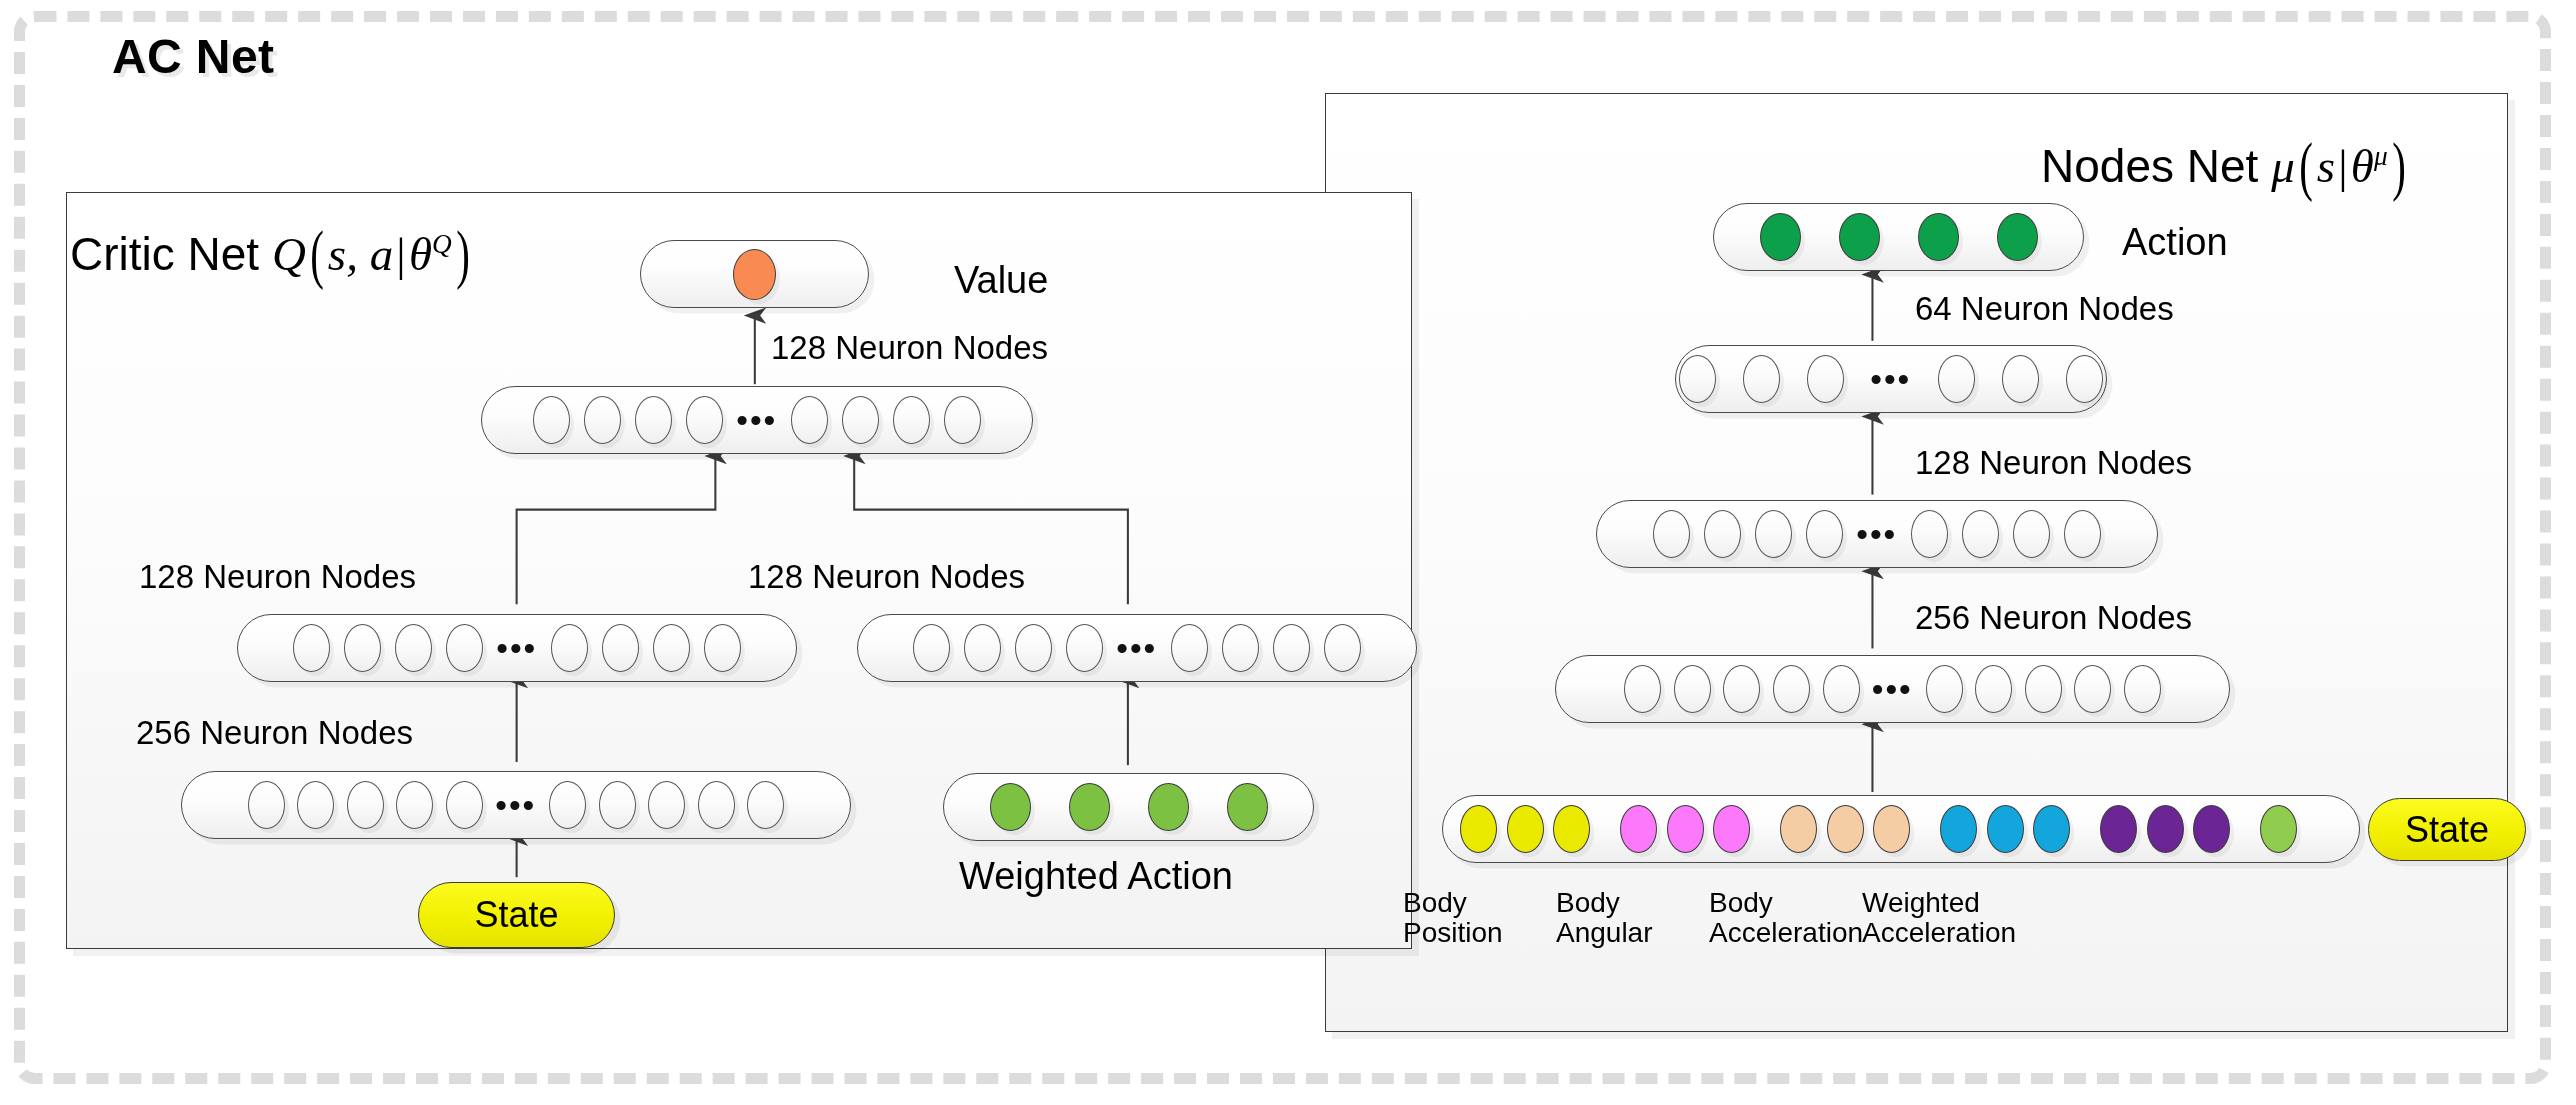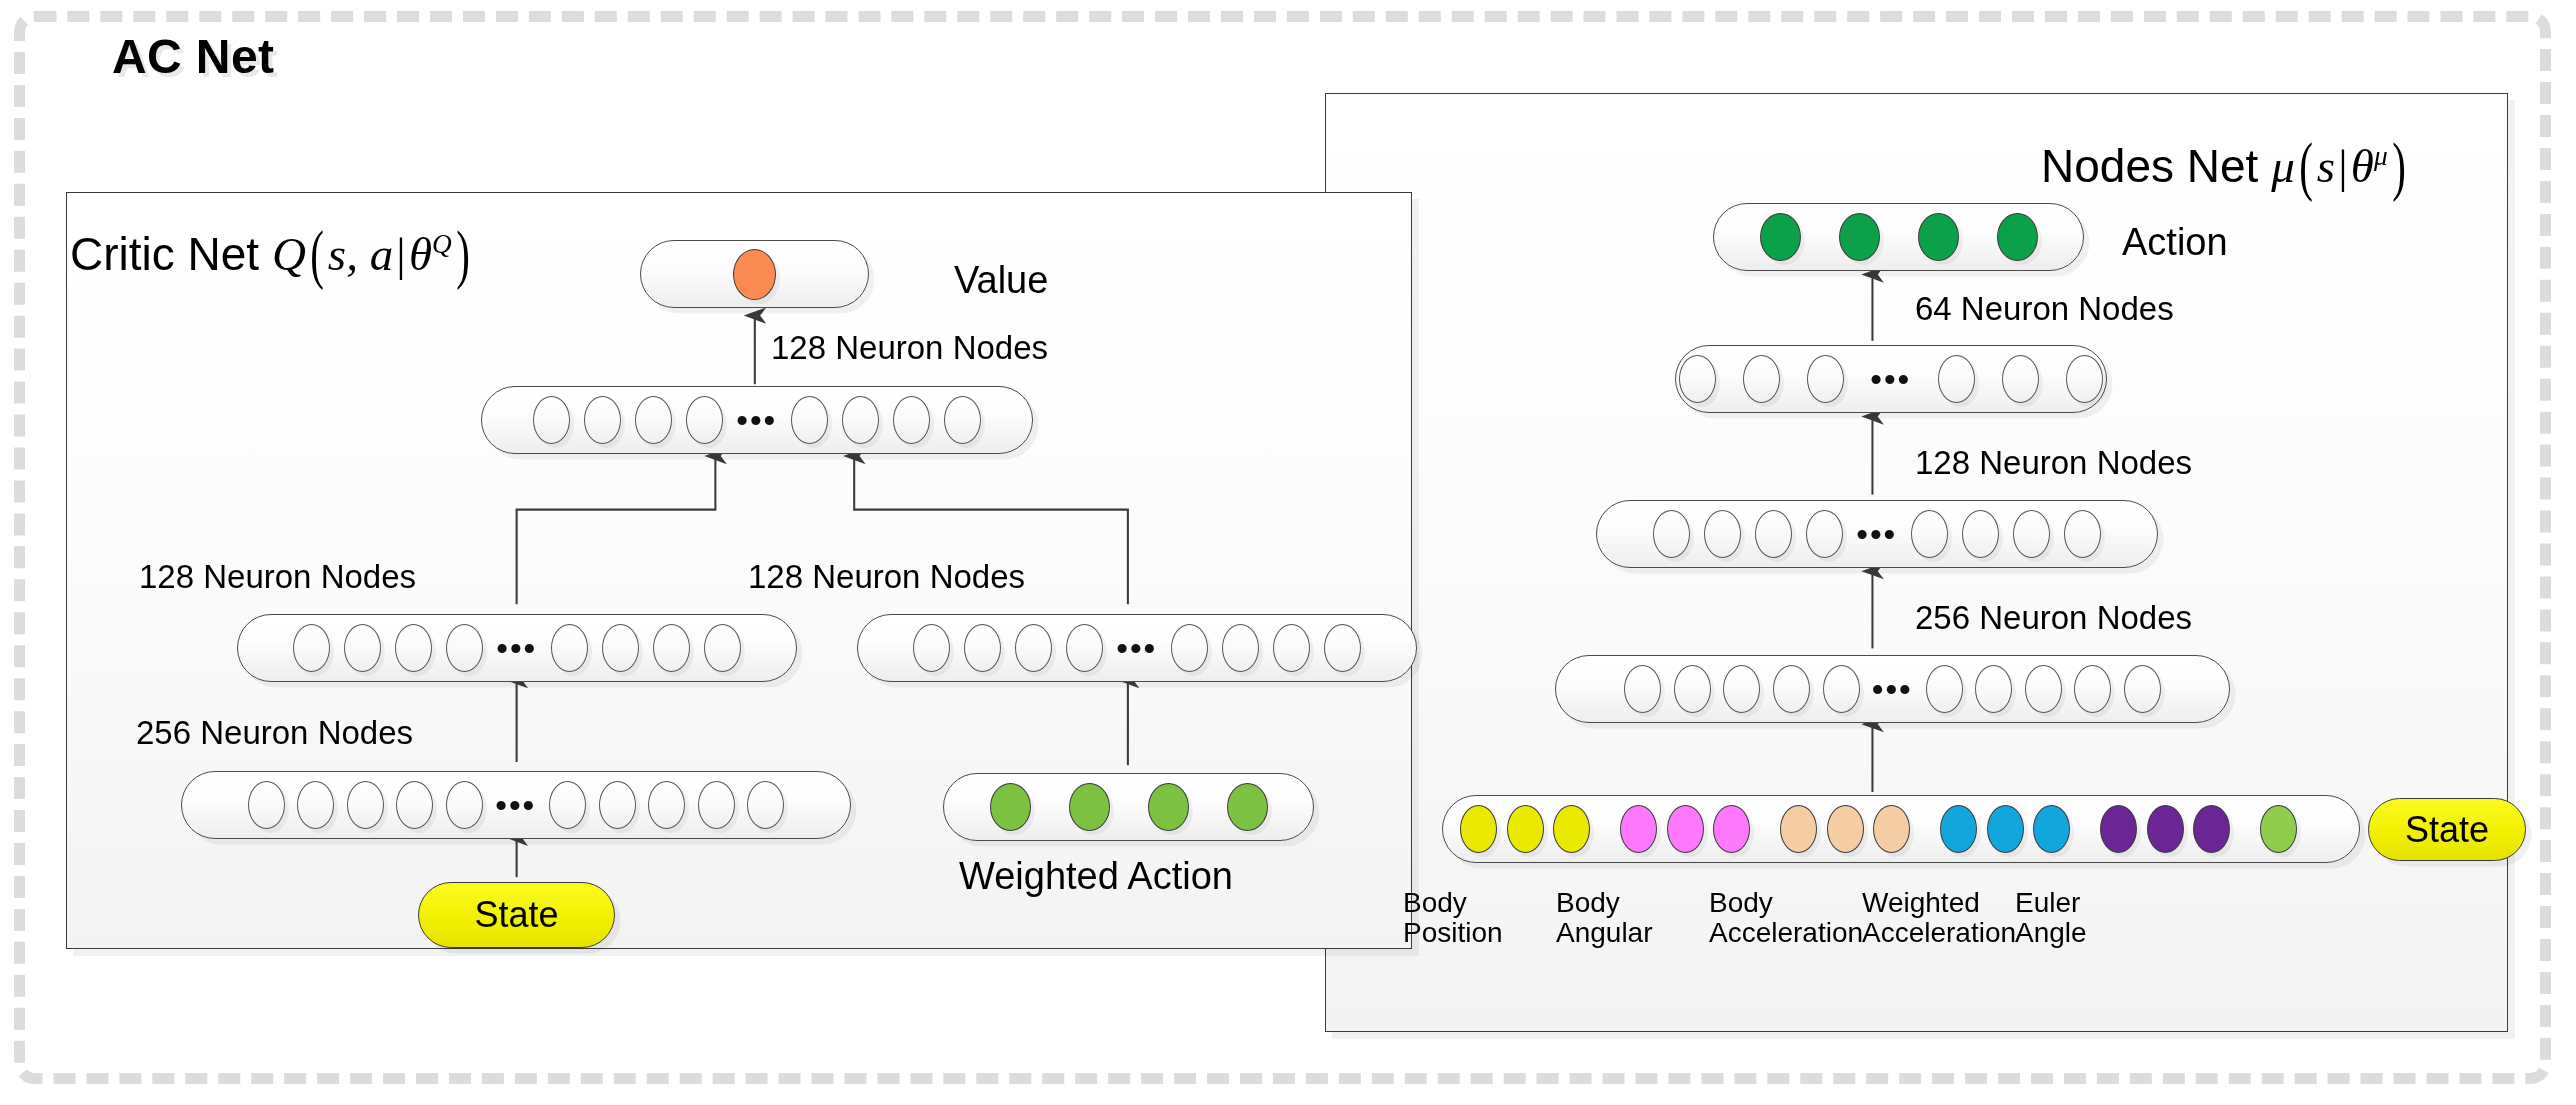--- a/index.html
+++ b/index.html
@@ -296,18 +296,14 @@
       <div>Angular</div>
     </div>
     <div class="lbl small" style="left: 267px; top: 0px; width: 237px;">
       <div>Body</div>
       <div>Acceleration</div>
     </div>
     <div class="lbl small" style="left: 420px; top: 0px; width: 237px;">
       <div>Weighted</div>
       <div>Acceleration</div>
     </div>
-    <div class="lbl small" style="left: 573px; top: 0px; width: 237px;">
-      <div>Euler</div>
-      <div>Angle</div>
-    </div>
   </div>
 
 
 </body></html>

